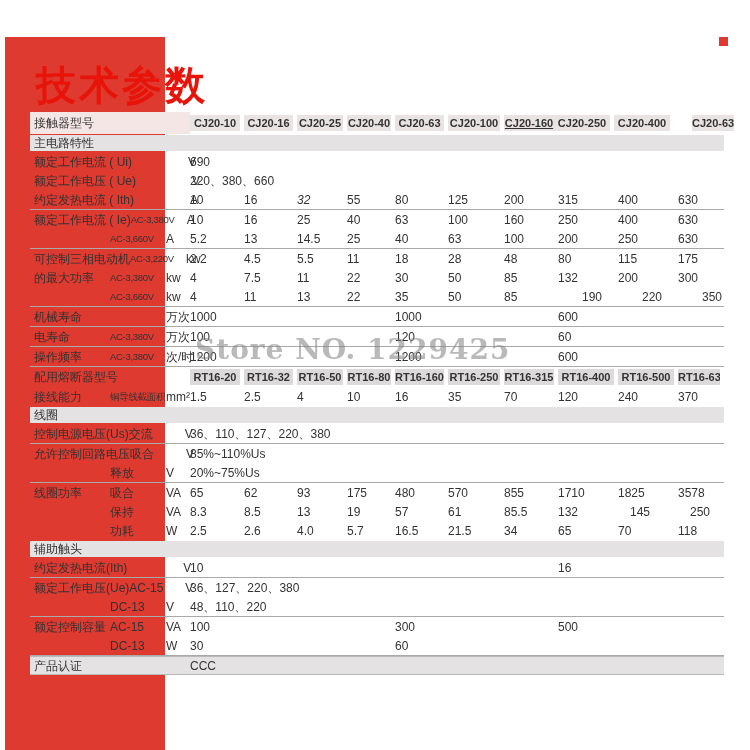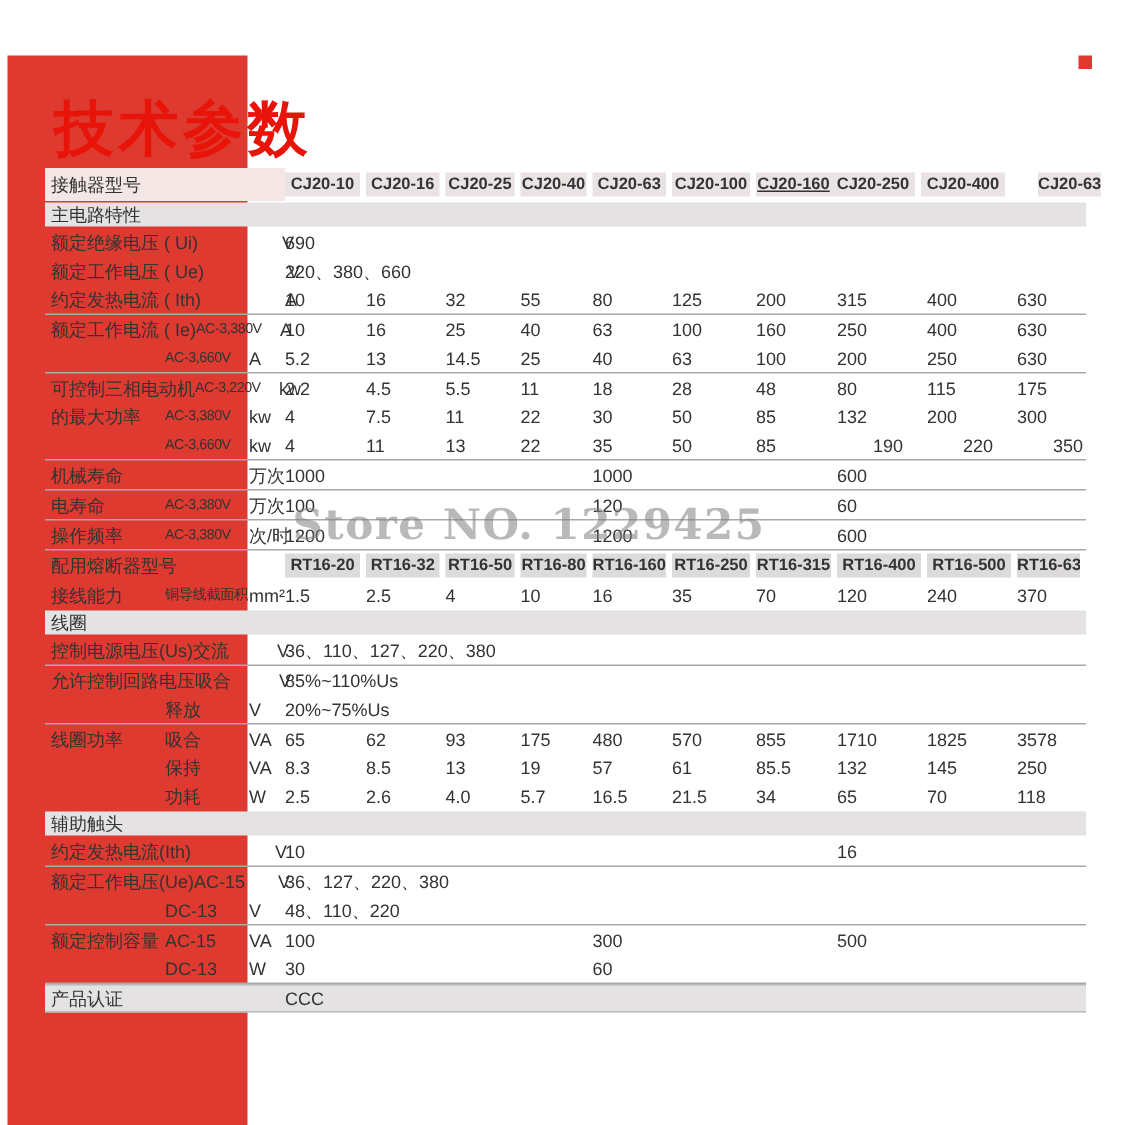--- a/index.html
+++ b/index.html
@@ -56,21 +56,21 @@
         <span class="cell chip" style="width: 50px; margin-right: 0; text-decoration: underline;">CJ20-160</span>
         <span class="cell chip" style="width: 56px; margin-right: 4px;">CJ20-250</span>
         <span class="cell chip" style="width: 56px; margin-right: 22px;">CJ20-400</span>
         <span class="cell chip" style="width: 42px; margin-right: 4px;">CJ20-630</span>
       </div>
       <div class="row r-section">
         <span class="sec-label">主电路特性</span>
       </div>
       <div class="row r-data">
         <div class="left">
-          <span class="c-label">额定绝缘电压 ( Ui)</span>
+          <span class="c-label">额定工作电流 ( Ui)</span>
           <span class="c-sub"></span>
           <span class="c-unit">V</span>
         </div>
         <span class="cell" style="width: 54px;">690</span>
         <span class="cell" style="width: 53px;"></span>
         <span class="cell" style="width: 50px;"></span>
         <span class="cell" style="width: 48px;"></span>
         <span class="cell" style="width: 53px;"></span>
         <span class="cell" style="width: 56px;"></span>
         <span class="cell" style="width: 54px;"></span>
@@ -96,21 +96,21 @@
         <span class="cell" style="width: 46px;"></span>
       </div>
       <div class="row r-data divider">
         <div class="left">
           <span class="c-label">约定发热电流 ( Ith)</span>
           <span class="c-sub"></span>
           <span class="c-unit">A</span>
         </div>
         <span class="cell" style="width: 54px;">10</span>
         <span class="cell" style="width: 53px;">16</span>
-        <span class="cell" style="width: 50px;">32</span>
+        <span class="cell" style="width: 50px; font-style: italic;">32</span>
         <span class="cell" style="width: 48px;">55</span>
         <span class="cell" style="width: 53px;">80</span>
         <span class="cell" style="width: 56px;">125</span>
         <span class="cell" style="width: 54px;">200</span>
         <span class="cell" style="width: 60px;">315</span>
         <span class="cell" style="width: 60px;">400</span>
         <span class="cell" style="width: 46px;">630</span>
       </div>
       <div class="row r-data">
         <div class="left">
@@ -358,21 +358,21 @@
           <span class="c-unit">VA</span>
         </div>
         <span class="cell" style="width: 54px;">8.3</span>
         <span class="cell" style="width: 53px;">8.5</span>
         <span class="cell" style="width: 50px;">13</span>
         <span class="cell" style="width: 48px;">19</span>
         <span class="cell" style="width: 53px;">57</span>
         <span class="cell" style="width: 56px;">61</span>
         <span class="cell" style="width: 54px;">85.5</span>
         <span class="cell" style="width: 60px;">132</span>
-        <span class="cell" style="width: 60px;">145</span>
+        <span class="cell" style="width: 60px; margin-left: 12px;">145</span>
         <span class="cell" style="width: 46px;">250</span>
       </div>
       <div class="row r-data">
         <div class="left">
           <span class="c-label"></span>
           <span class="c-sub sub-center">功耗</span>
           <span class="c-unit">W</span>
         </div>
         <span class="cell" style="width: 54px;">2.5</span>
         <span class="cell" style="width: 53px;">2.6</span>

